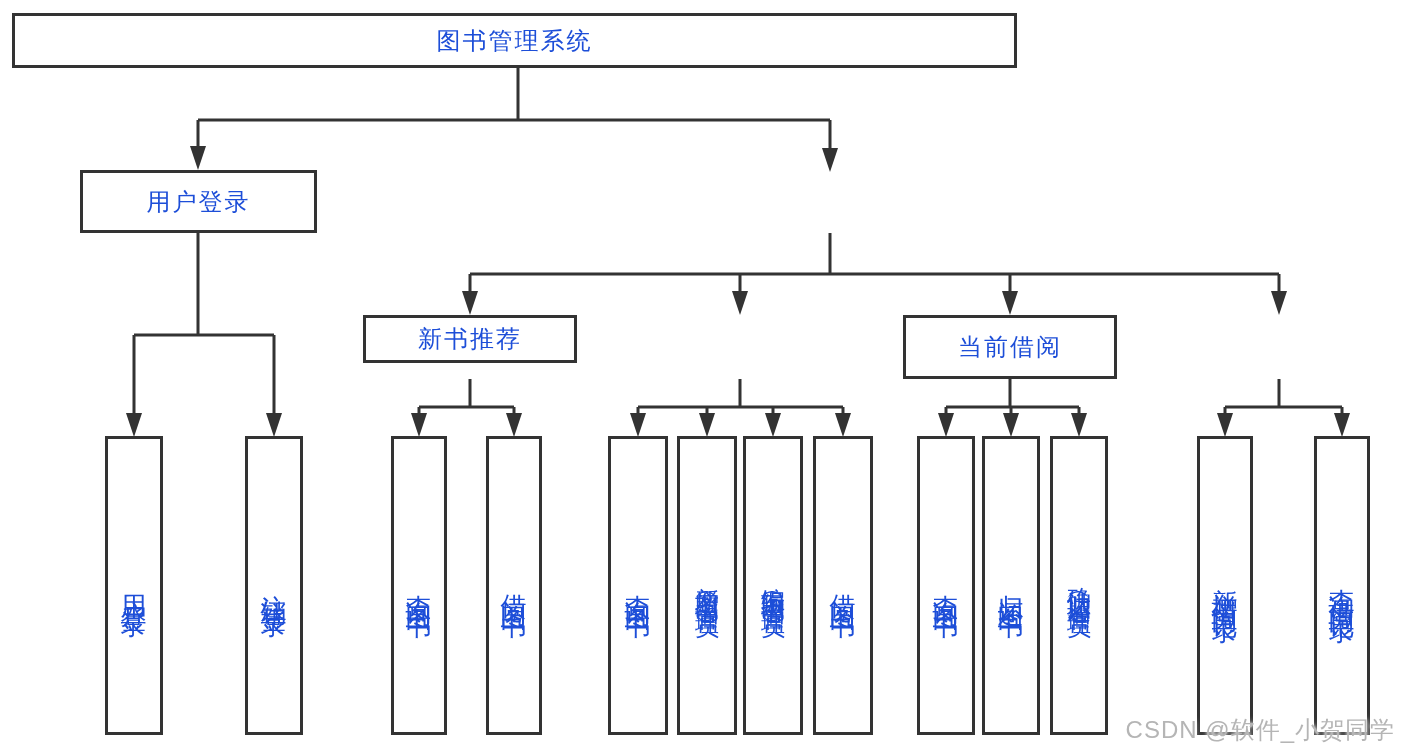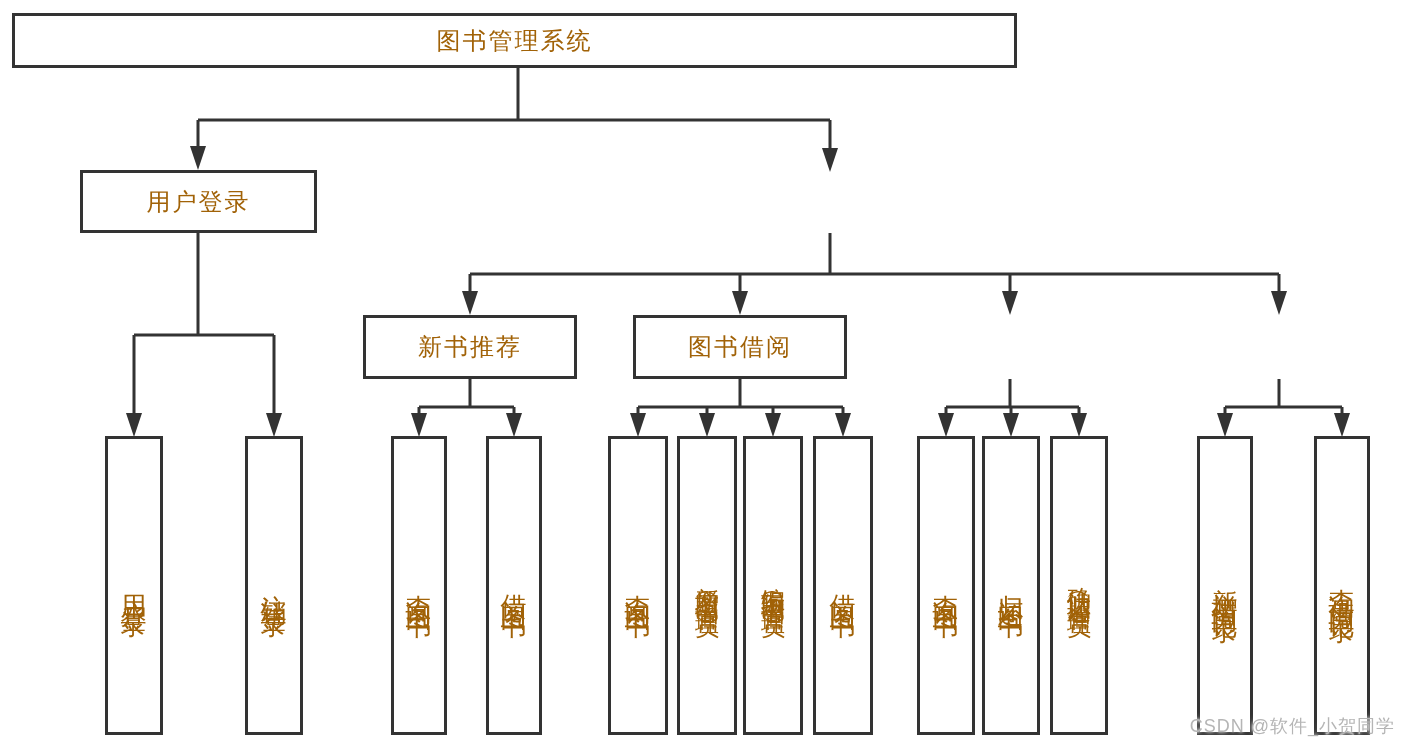--- a/index.html
+++ b/index.html
@@ -23,21 +23,21 @@
     height: 747px;
   }
   .node {
     position: absolute;
     box-sizing: border-box;
     border: 3px solid #333333;
     background: #ffffff;
     display: flex;
     align-items: center;
     justify-content: center;
-    color: #a16207;
+    color: #1d4ed8;
   }
   .root-node  { font-size: 24px; letter-spacing: 2px; }
   .branch-node{ font-size: 24px; letter-spacing: 2px; }
   .leaf {
     top: 436px;
     height: 299px;
   }
   .vtext {
     writing-mode: vertical-rl;
     font-size: 26px;
@@ -46,21 +46,21 @@
     white-space: nowrap;
   }
   .vtext.long {
     font-size: 24px;
     letter-spacing: 4px;
   }
   .watermark {
     position: absolute;
     right: 10px;
     top: 714px;
-    font-size: 18px;
+    font-size: 24px;
     color: #b5b5b5;
     letter-spacing: 1px;
     text-shadow: 0 0 3px #ffffff, 0 0 6px #ffffff;
     z-index: 5;
   }
 </style>
 </head>
 <body>
 
 <div class="stage">
@@ -106,25 +106,25 @@
   </svg>
 
   <div class="node root-node" style="left:12px; top:13px; width:1005px; height:55px;">
     <span>图书管理系统</span>
   </div>
 
   <div class="node branch-node" style="left:80px; top:170px; width:237px; height:63px;">
     <span>用户登录</span>
   </div>
 
-  <div class="node branch-node" style="left:363px; top:315px; width:214px; height:64px;">
+  <div class="node branch-node" style="left:363px; top:315px; width:214px; height:48px;">
     <span>新书推荐</span>
   </div>
-  <div class="node branch-node" style="left:633px; top:315px; width:214px; height:64px;">
-    <span>图书借阅</span>
+  <div class="node branch-node" style="left:903px; top:315px; width:214px; height:64px;">
+    <span>当前借阅</span>
   </div>
 
   <div class="node leaf" style="left:105px; width:58px;">
     <span class="vtext">用户登录</span>
   </div>
   <div class="node leaf" style="left:245px; width:58px;">
     <span class="vtext">注销登录</span>
   </div>
 
   <div class="node leaf" style="left:391px; width:56px;">

